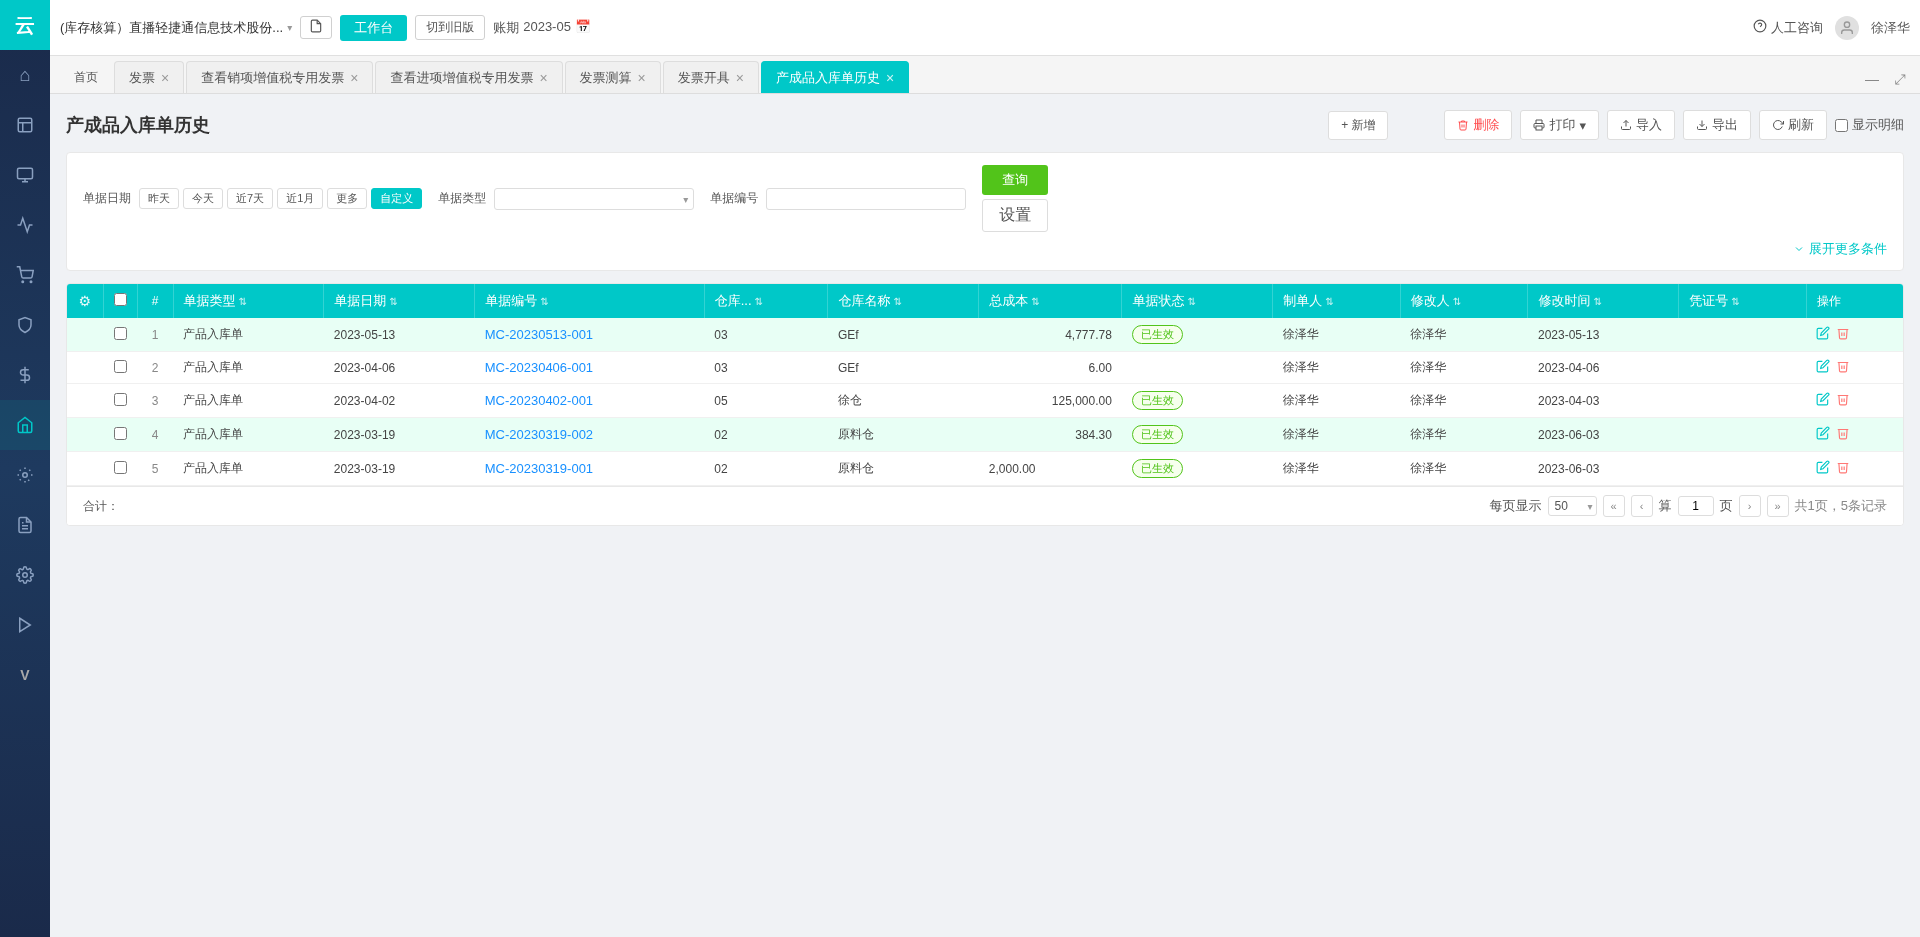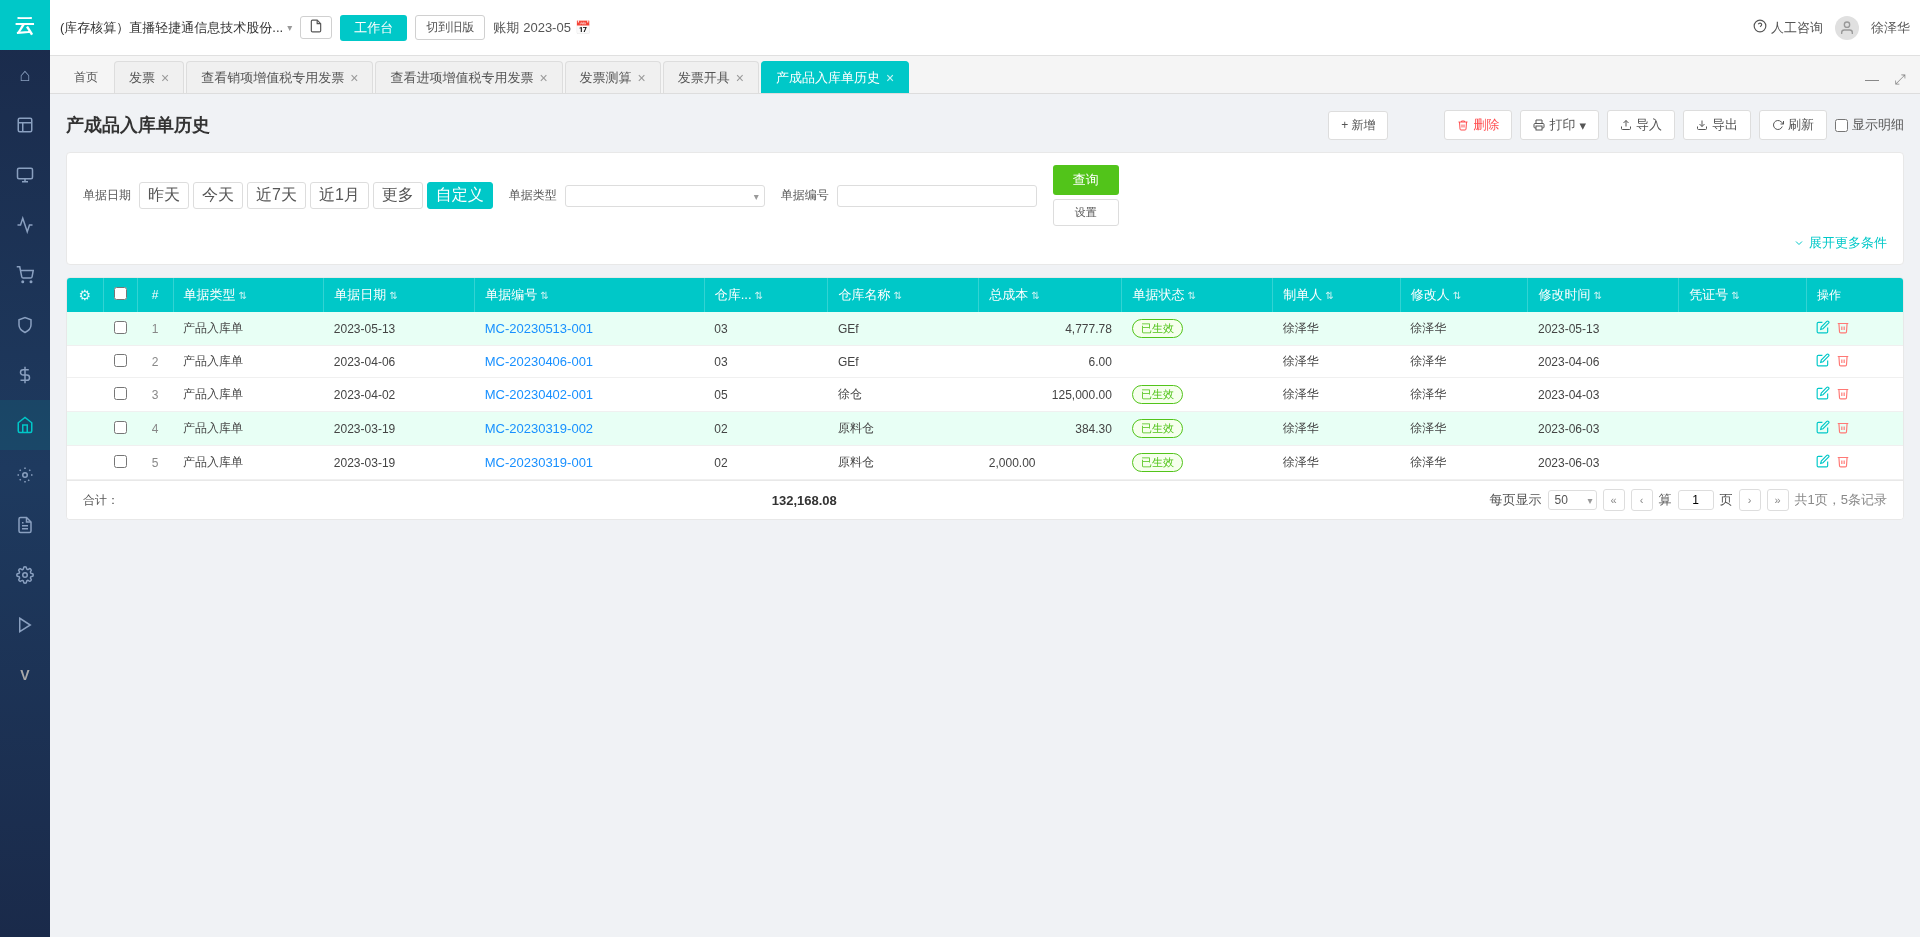--- a/index.html
+++ b/index.html
@@ -89,21 +89,20 @@
       border: 1px solid #d0d0d0;
       background: #fff;
       border-radius: 3px;
       padding: 3px 10px;
       cursor: pointer;
       color: #555;
       font-size: 12px;
     }
     .topbar-period {
       display: flex;
-      align-items: center;
       gap: 4px;
       color: #555;
       font-size: 12px;
     }
     .topbar-right {
       margin-left: auto;
       display: flex;
       align-items: center;
       gap: 12px;
       color: #555;
@@ -244,21 +243,21 @@
       gap: 8px;
     }
     .filter-label { color: #555; font-size: 12px; white-space: nowrap; }
     .filter-date-shortcuts { display: flex; gap: 4px; align-items: center; }
     .date-shortcut {
       padding: 2px 8px;
       border: 1px solid #ddd;
       border-radius: 3px;
       cursor: pointer;
       color: #555;
-      font-size: 16px;
+      font-size: 11px;
       background: #fff;
     }
     .date-shortcut.custom {
       background: #00c8c8;
       color: white;
       border-color: #00c8c8;
     }
     .date-range { color: #888; font-size: 12px; margin-left: 4px; }
     .filter-select {
       border: 1px solid #ddd;
@@ -308,21 +307,21 @@
       cursor: pointer;
       font-size: 13px;
     }
     .settings-btn {
       background: #fff;
       border: 1px solid #ddd;
       border-radius: 3px;
       padding: 5px 14px;
       cursor: pointer;
       color: #555;
-      font-size: 11px;
+      font-size: 16px;
     }
     .query-buttons { display: flex; flex-direction: column; gap: 4px; }
 
     
     .table-container {
       background: #fff;
       border: 1px solid #e8e8e8;
       border-radius: 4px;
       overflow: hidden;
     }
@@ -941,21 +940,20 @@
                     </svg>
         </span>
       </div>
     </td>
   </tr>
           </tbody>
       </table>
 
       <div class="table-footer">
         <span class="footer-total-label">合计：</span>
-        <span class="footer-total-value">132,168.08</span>
         <div class="pagination">
           <span>每页显示</span>
           <div class="page-size-wrap">
             <select class="page-size-select">
               <option value="50" selected="">50</option>
               <option value="10">10</option>
               <option value="20">20</option>
               <option value="100">100</option>
             </select>
           </div>

